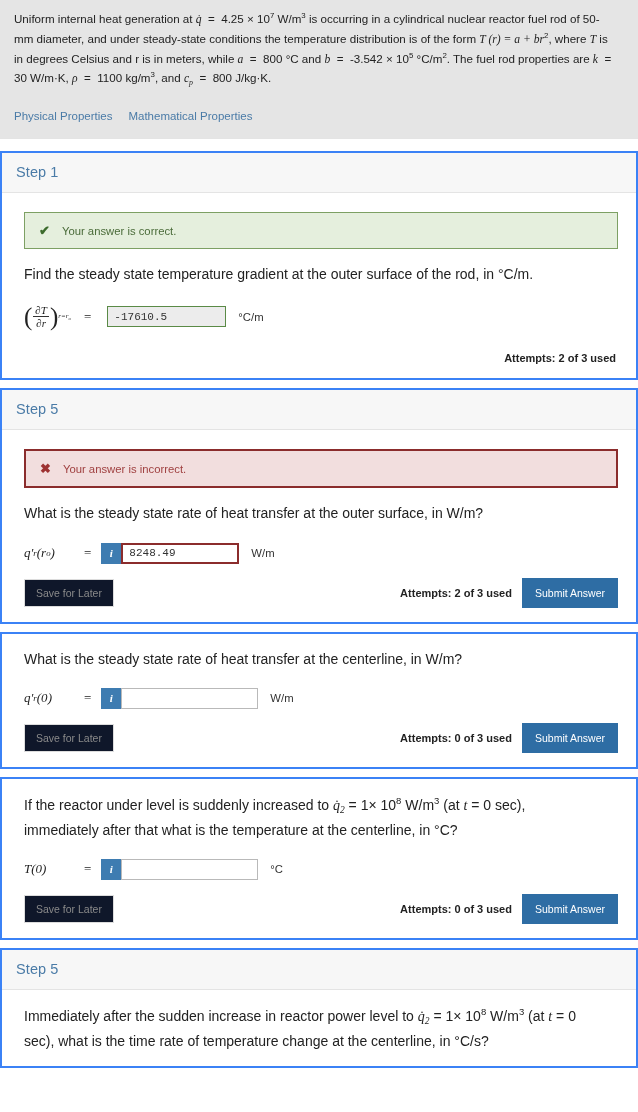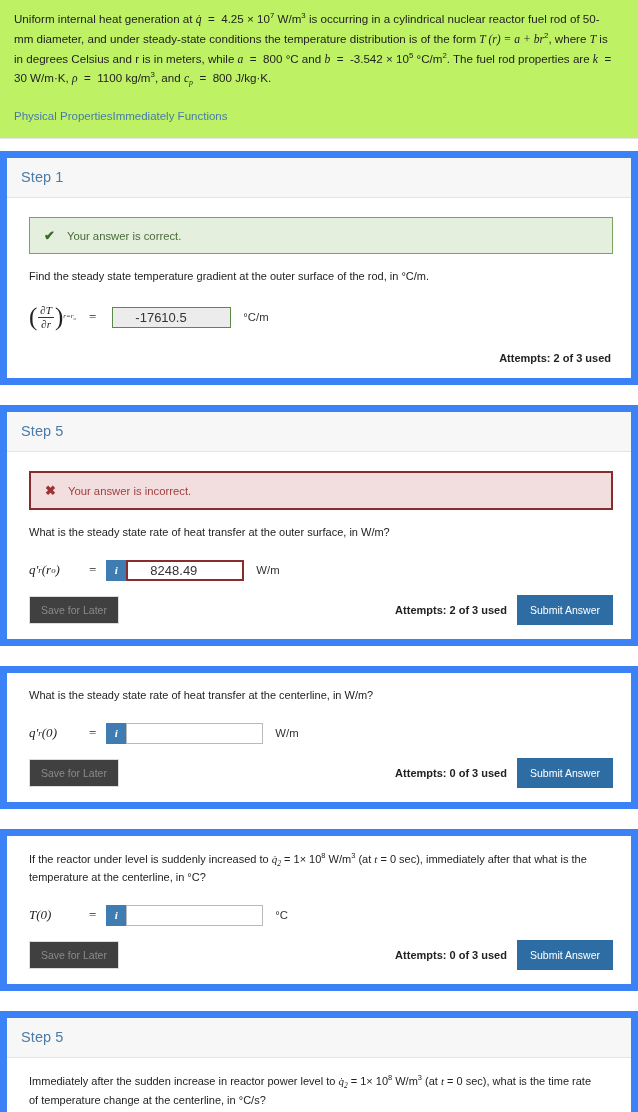--- a/index.html
+++ b/index.html
@@ -15,52 +15,52 @@
     -webkit-font-smoothing: antialiased;
   }
   .page { width: 638px; }
 
   
   .prompt-card {
     border: 1px solid #e3e3e3;
     border-top: none;
     border-left: none;
     border-right: none;
-    background: #bef264;
+    background: #e5e5e5;
     padding: 10px 20px 16px 14px;
   }
   .stmt {
     font-size: 11.6px;
     line-height: 1.62;
     color: #222;
     margin: 0 0 0 0;
     text-align: left;
   }
   .links-row {
     margin-top: 20px;
     display: flex;
-    gap: 0;
+    gap: 16px;
   }
   .link {
     color: #4a7ba7;
     font-size: 11.5px;
     text-decoration: none;
     cursor: pointer;
   }
 
   .card-sep {
     border-bottom: 1px solid #e4e4e4;
   }
   .gap { height: 12px; background: #fff; }
 
   
   .step-card {
-    border: 7px solid #3b82f6;
+    border: 2px solid #3b82f6;
     background: #fff;
-    margin: 0 0 20px 0;
+    margin: 0 0 8px 0;
   }
   .step-header {
     background: #f7f7f7;
     border-bottom: 1px solid #e4e4e4;
     padding: 11px 14px 12px 14px;
   }
   .step-title {
     color: #4a7ba7;
     font-size: 14.5px;
     font-weight: 400;
@@ -88,21 +88,21 @@
     background: #f2dede;
     border: 2px solid #8b2c2c;
     color: #a04141;
   }
   .alert-icon { font-size: 13px; font-weight: bold; line-height: 1; }
   .alert-correct .alert-icon { color: #3c6b2c; }
   .alert-incorrect .alert-icon { color: #9d3232; }
 
   
   .question {
-    font-size: 11px;
+    font-size: 14px;
     line-height: 1.6;
     color: #222;
     margin: 2px 0 0 8px;
     padding-right: 20px;
   }
 
   
   .answer-row {
     display: flex;
     align-items: center;
@@ -136,24 +136,24 @@
     align-items: center;
     justify-content: center;
     cursor: pointer;
     flex: 0 0 auto;
   }
   .ans-input {
     height: 21px;
     width: 137px;
     border: 1px solid #b9b9b9;
     background: #fff;
-    font-family: Liberation Sans, sans-serif;
-    font-size: 13px;
+    font-family: Liberation Mono, monospace;
+    font-size: 11px;
     color: #333;
-    padding: 0 22px;
+    padding: 0 6px;
     outline: none;
   }
   .ans-input.correct {
     border: 1px solid #5a8a46;
     background: #ececec;
     width: 119px;
     margin-left: 6px;
   }
   .ans-input.incorrect {
     border: 2px solid #8b2c2c;
@@ -196,21 +196,21 @@
 
   
   .footer-row {
     display: flex;
     align-items: center;
     justify-content: space-between;
     margin: 14px 0 0 8px;
     padding-right: 4px;
   }
   .save-btn {
-    background: #404040;
+    background: #0f172a;
     border: 1px solid #dcdcdc;
     color: #8a8a8a;
     font-size: 10.5px;
     padding: 7px 11px;
     cursor: pointer;
     font-family: "Liberation Sans", sans-serif;
   }
   .footer-right {
     display: flex;
     align-items: center;
@@ -244,21 +244,21 @@
 <body>
 
 <div class="page">
 
   <div class="prompt-card card-sep">
     <p class="stmt">
       <span>Uniform internal heat generation at </span><span class="sym">q̇</span>&nbsp; =&nbsp; <span>4.25 × 10</span><sup>7</sup> <span>W/m</span><sup>3</sup><span> is occurring in a cylindrical nuclear reactor fuel rod of 50-mm diameter, and under steady-state conditions the temperature distribution is of the form </span><span class="sym">T (r)  =  a + br</span><sup>2</sup><span>, where </span><span class="sym">T</span><span> is in degrees Celsius and r is in meters, while </span><span class="sym">a</span>&nbsp; =&nbsp; <span>800 °C</span><span> and </span><span class="sym">b</span>&nbsp; =&nbsp; <span>-3.542 × 10</span><sup>5</sup> <span>°C/m</span><sup>2</sup><span>. The fuel rod properties are </span><span class="sym">k</span>&nbsp; =&nbsp; <span>30 W/m·K</span><span>, </span><span class="sym">ρ</span>&nbsp; =&nbsp; <span>1100 kg/m</span><sup>3</sup><span>, and </span><span class="sym">c</span><sub class="sym">p</sub>&nbsp; =&nbsp; <span>800 J/kg·K</span><span>.</span>
     </p>
     <div class="links-row">
       <a class="link">Physical Properties</a>
-      <a class="link">Immediately Functions</a>
+      <a class="link">Mathematical Properties</a>
     </div>
   </div>
 
   <div class="gap"></div>
 
   <div id="steps-container">
       <div class="step-card">
         <div class="step-header"><span class="step-title">Step 1</span></div>
         <div class="step-body">
           <div class="alert alert-correct">

